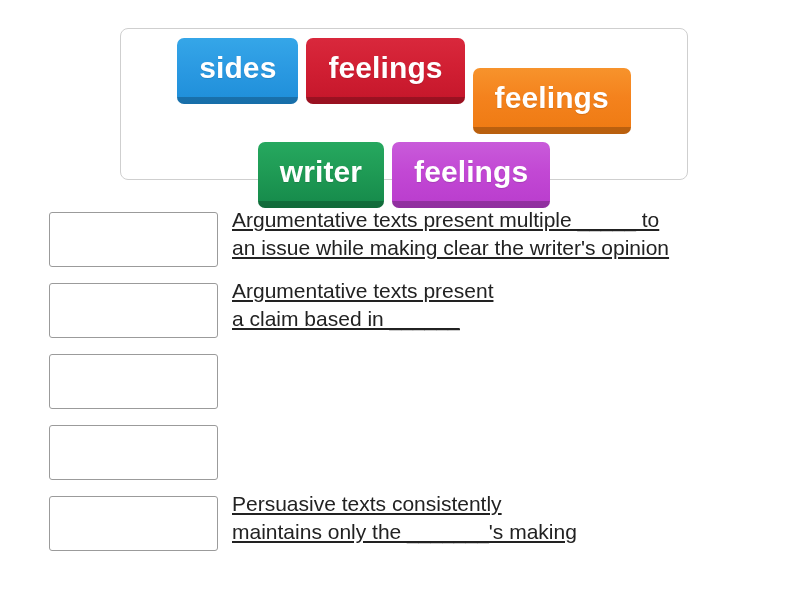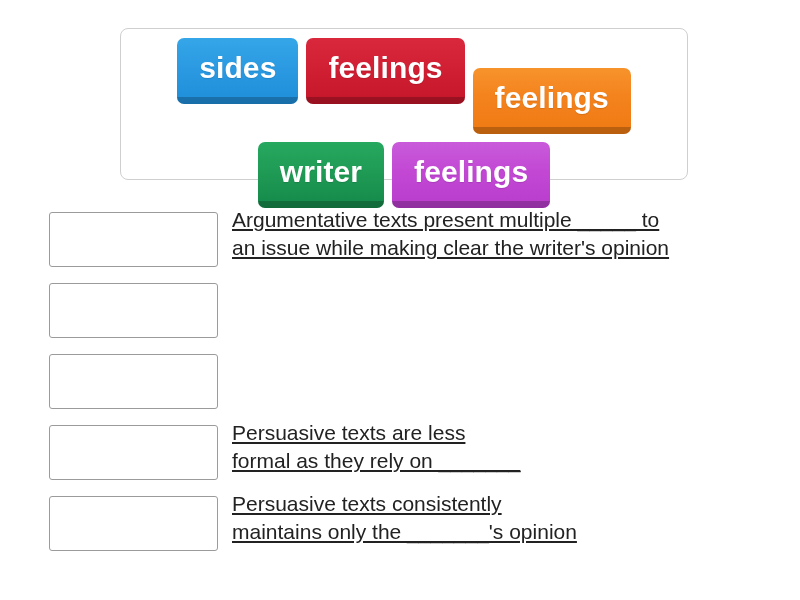--- a/index.html
+++ b/index.html
@@ -140,31 +140,31 @@
 <div id="question-list">
 
   <div class="question-row">
     <div class="drop-zone"></div>
     <div class="question-text">Argumentative texts present multiple _____ to
 an issue while making clear the writer's opinion</div>
   </div>
 
   <div class="question-row">
     <div class="drop-zone"></div>
+    <div class="question-text">Argumentative texts present
+a claim based in ______</div>
   </div>
 
   <div class="question-row">
     <div class="drop-zone"></div>
   </div>
 
   <div class="question-row">
     <div class="drop-zone"></div>
-    <div class="question-text">Persuasive texts are less
-formal as they rely on _______</div>
   </div>
 
   <div class="question-row">
     <div class="drop-zone"></div>
     <div class="question-text">Persuasive texts consistently
-maintains only the _______'s opinion</div>
+maintains only the _______'s making</div>
   </div>
 
 </div>
 
 </body></html>

